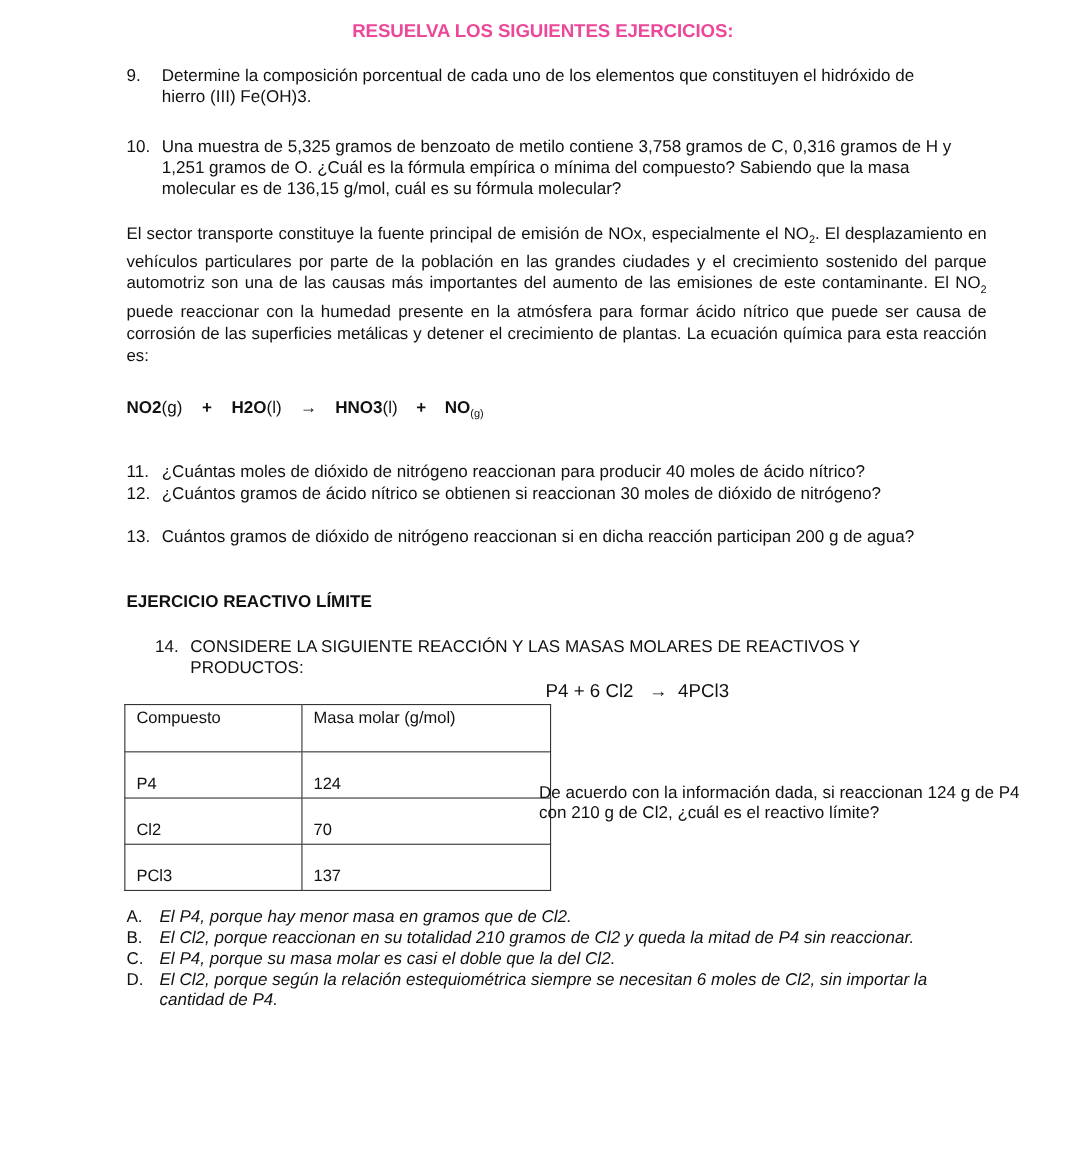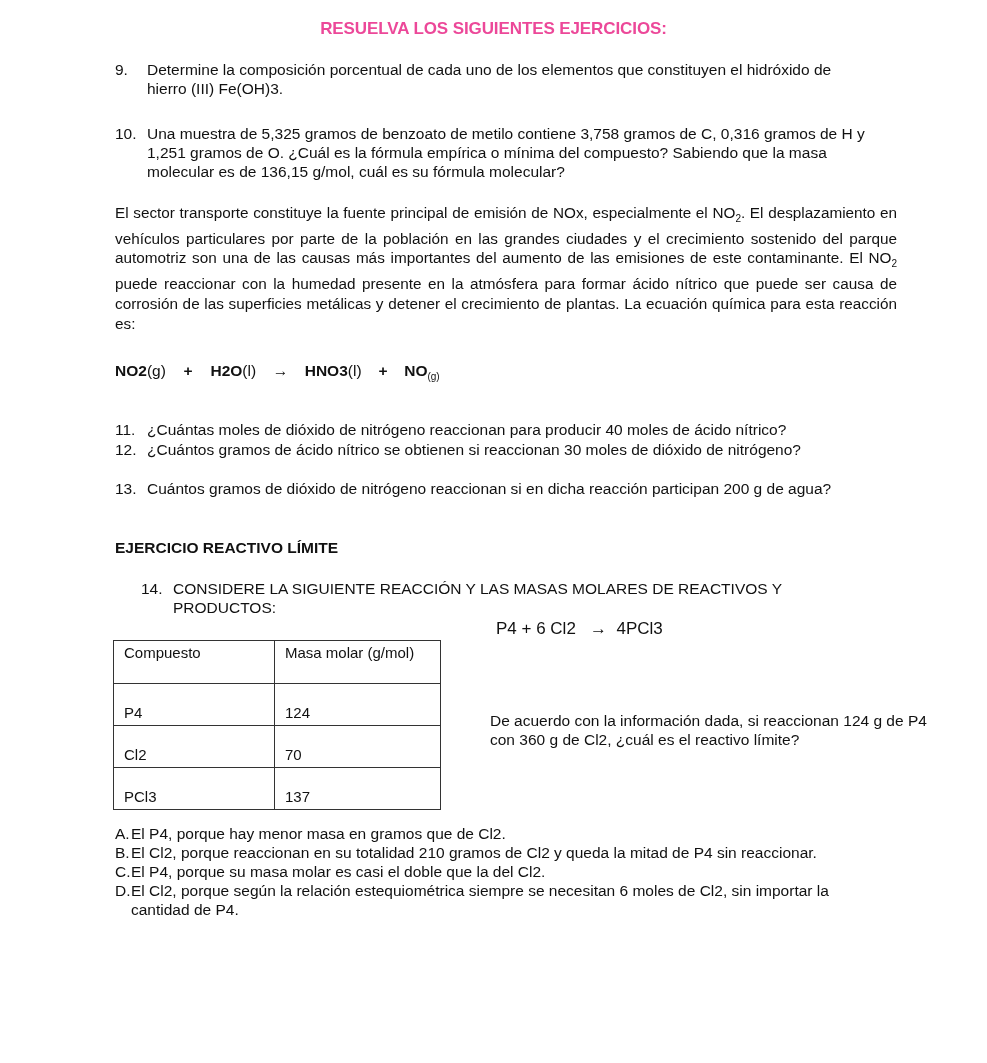--- a/index.html
+++ b/index.html
@@ -19,34 +19,34 @@
     left: 115px; width: 782px; top: 203px;
     font-weight: normal; font-size: 15.3px; line-height: 19.7px; text-align: justify;
   }
   .para sub, .eq sub { font-size: 10px; }
   .eq { left: 115px; top: 362px; font-size: 15.5px; font-weight: bold; }
   .eq span { display: inline-block; }
   .eq .st { font-weight: normal; }
   .heading { left: 115px; top: 539px; font-size: 15.5px; font-weight: bold; }
   .eq2 { left: 496px; top: 619px; font-size: 17px; font-weight: normal; }
   table.molar {
-    position: absolute; left: 113px; top: 640px; width: 328px;
+    position: absolute; left: 113px; top: 640px; width: 388px;
     border-collapse: collapse; font-size: 15px; border-radius: 19px;
   }
   table.molar td {
     border: 1.5px solid #333; vertical-align: top; padding: 3px 10px;
   }
   table.molar td.c1 { width: 140px; }
   table.molar tr.h td { height: 36px; }
   table.molar tr.r td { height: 34px; vertical-align: bottom; padding-bottom: 4px; }
   .side { left: 490px; top: 711px; width: 460px; font-size: 15.5px; line-height: 19px; }
   .opts { left: 115px; top: 824px; width: 760px; font-size: 15.5px; line-height: 19px; }
   .opt { position: relative; }
   .opt .l { position: absolute; left: 0; top: 0; }
-  .opt .t { margin-left: 16px; }
+  .opt .t { margin-left: 30px; font-style: italic; }
 </style>
 </head>
 <body>
 
 <div class="abs title">RESUELVA LOS SIGUIENTES EJERCICIOS:</div>
 
 <div class="abs q" style="left:115px; top:60px; width:720px;">
   <span class="num">9.</span>
   <div class="body">Determine la composición porcentual de cada uno de los elementos que constituyen el hidróxido de hierro (III) Fe(OH)3.</div>
 </div>
@@ -106,21 +106,21 @@
     <td class="c1">Cl2</td>
     <td>70</td>
   </tr>
   <tr class="r">
     <td class="c1">PCl3</td>
     <td>137</td>
   </tr>
 </tbody>
   </table>
 
-<div class="abs side">De acuerdo con la información dada, si reaccionan 124 g de P4 con 360 g de Cl2, ¿cuál es el reactivo límite?</div>
+<div class="abs side">De acuerdo con la información dada, si reaccionan 124 g de P4 con 210 g de Cl2, ¿cuál es el reactivo límite?</div>
 
 <div class="abs opts">
   <div class="opt">
     <span class="l">A.</span>
     <div class="t">El P4, porque hay menor masa en gramos que de Cl2.</div>
   </div>
   <div class="opt">
     <span class="l">B.</span>
     <div class="t">El Cl2, porque reaccionan en su totalidad 210 gramos de Cl2 y queda la mitad de P4 sin reaccionar.</div>
   </div>

